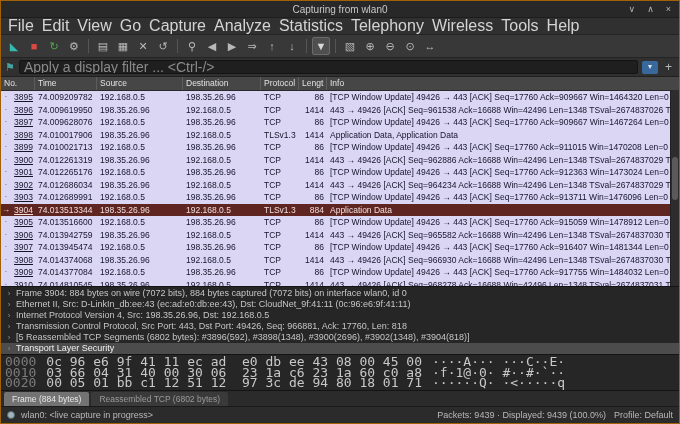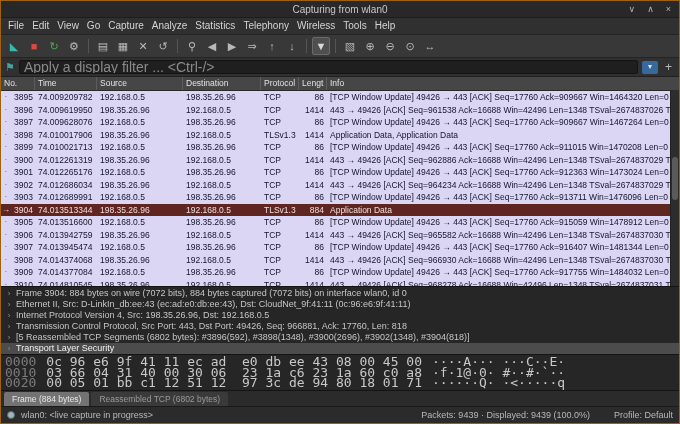--- a/index.html
+++ b/index.html
@@ -6,21 +6,21 @@
   html,body{width:680px;height:424px;overflow:hidden;background:#1e1e1e;}
   body{font-family:"Liberation Sans",sans-serif;}
   .app{width:680px;height:424px;display:flex;flex-direction:column;background:#2e2e2e;color:#ccc;border:1px solid #a16207;}
   
   .titlebar{flex:0 0 17px;background:#282828;display:flex;align-items:center;justify-content:center;position:relative;border-bottom:1px solid #1d1d1d;}
   .titlebar .title{font-size:10px;color:#c8c8c8;}
   .win-controls{position:absolute;right:8px;top:0;height:100%;display:flex;align-items:center;gap:12px;}
   .win-btn{font-size:9px;color:#b0b0b0;line-height:1;}
   
   .menubar{flex:0 0 16px;background:#303030;display:flex;align-items:center;padding:0 3px;border-bottom:1px solid #242424;}
-  .menu-item{font-size:10px;color:#d4d4d4;padding:0 4px;line-height:16px;}
+  .menu-item{font-size:16px;color:#d4d4d4;padding:0 4px;line-height:16px;}
   
   .toolbar{flex:0 0 23px;background:#383838;display:flex;align-items:center;padding:0 4px;gap:2px;border-bottom:1px solid #242424;}
   .tb-icon{width:18px;height:18px;display:flex;align-items:center;justify-content:center;font-size:11px;border-radius:2px;line-height:1;}
   .tb-icon.active{background:#4f4f4f;border:1px solid #6a6a6a;}
   .tb-sep{width:1px;height:14px;background:#555;margin:0 3px;}
   
   .filterbar{flex:0 0 19px;background:#303030;display:flex;align-items:center;padding:0 4px;gap:4px;border-bottom:1px solid #202020;}
   .bookmark{font-size:11px;color:#45a29e;line-height:1;}
   .filter-input{flex:1;height:14px;background:#1f1f1f;border:1px solid #141414;border-radius:2px;color:#cfcfcf;font-size:14px;padding:0 4px;font-family:"Liberation Sans",sans-serif;outline:none;}
   .filter-input::placeholder{color:#8a8a8a;}
@@ -28,21 +28,21 @@
   .add-btn{font-size:12px;color:#b8b8b8;padding:0 3px;line-height:1;}
   
   .packet-list{flex:1 1 auto;min-height:0;display:flex;flex-direction:column;overflow:hidden;position:relative;background:#d6d0ee;}
   .plheader{flex:0 0 13px;display:grid;grid-template-columns:34px 62px 86px 78px 38px 28px 1fr;background:#464646;border-bottom:1px solid #2a2a2a;}
   .plheader span{font-size:8.5px;color:#e2e2e2;padding:0 3px;border-right:1px solid #5d5d5d;line-height:13px;overflow:hidden;white-space:nowrap;}
   .plheader span:last-child{border-right:none;}
   .prows{flex:1 1 auto;overflow:hidden;}
   .prow{display:grid;grid-template-columns:10px 24px 62px 86px 78px 38px 28px 1fr;height:12.5px;background:#dbd6f4;color:#15152b;}
   .prow .c{font-size:8.5px;line-height:12.5px;white-space:nowrap;overflow:hidden;padding:0 3px;}
   .prow .marker{padding:0;text-align:center;color:#55508a;font-size:7px;}
-  .prow .no{text-align:right;padding-right:2px;}
+  .prow .no{text-align:right;padding-right:2px;text-decoration:underline;}
   .prow .len{text-align:right;}
   .prow.selected{background:#5f2520;color:#f0dede;}
   .prow.selected .marker{color:#f0dede;font-size:8px;}
   .vscroll{position:absolute;top:13px;right:0;bottom:0;width:9px;background:#2d2d2d;border-left:1px solid #202020;}
   .vscroll .thumb{position:absolute;top:34%;left:1px;right:1px;height:22%;background:#5a5a5a;border-radius:3px;}
   
   .details{flex:0 0 68px;background:#262626;border-top:1px solid #141414;padding:1px 0;overflow:hidden;}
   .dline{height:11px;line-height:11px;font-size:9px;color:#c6c6c6;white-space:nowrap;overflow:hidden;padding-left:4px;display:flex;gap:3px;}
   .dline .expander{color:#8f8f8f;width:8px;flex:0 0 8px;font-size:8px;text-align:center;}
   .dline.selected{background:#4c4c4c;color:#f2f2f2;}
@@ -54,21 +54,21 @@
   .hrow .asc{color:#c8c8c8;}
   
   .bytetabs{flex:0 0 16px;background:#2b2b2b;display:flex;align-items:flex-end;gap:2px;padding:1px 3px 0;border-top:1px solid #141414;}
   .btab{font-size:8.5px;padding:0 8px;border-radius:2px 2px 0 0;background:#3a3a3a;color:#9a9a9a;height:14px;line-height:14px;white-space:nowrap;}
   .btab.active{background:#737373;color:#e8e8e8;}
   
   .statusbar{flex:0 0 17px;background:#2b2b2b;border-top:1px solid #1a1a1a;display:flex;align-items:center;font-size:9px;color:#b8b8b8;padding:0 6px;gap:6px;}
   .expert-dot{width:8px;height:8px;border-radius:50%;background:#9fb6bd;border:1px solid #5a6a6e;flex:0 0 8px;}
   .sb-left{flex:1 1 auto;white-space:nowrap;overflow:hidden;}
   .sb-packets{white-space:nowrap;}
-  .sb-profile{white-space:nowrap;margin-left:18px;}
+  .sb-profile{white-space:nowrap;margin-left:2px;}
 </style>
 </head>
 <body>
 
 <div class="app">
 
   <div class="titlebar">
     <span class="title">Capturing from wlan0</span>
     <span class="win-controls">
         <span class="win-btn">∨</span>

